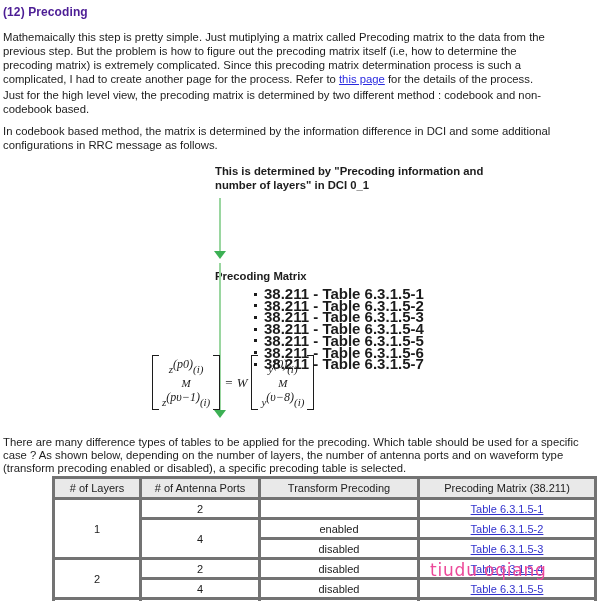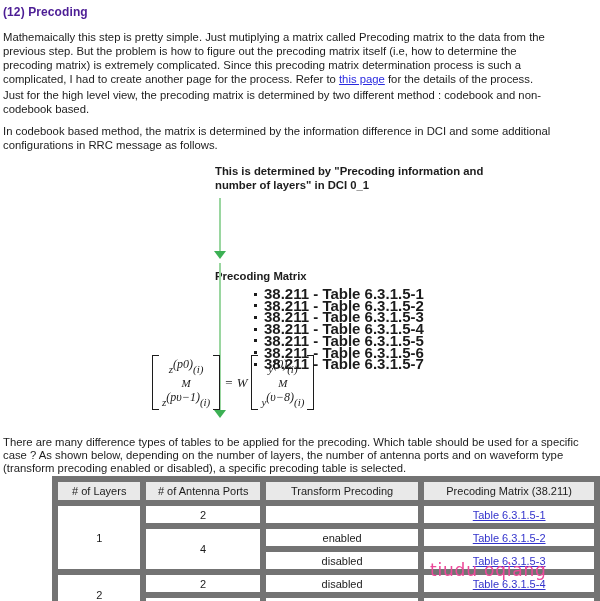--- a/index.html
+++ b/index.html
@@ -173,21 +173,21 @@
     position: absolute;
     left: 52px;
     top: 476px;
     border-collapse: collapse;
     font-size: 11px;
     color: #1c1c1c;
     background: #ffffff;
   }
   .data-table th,
   .data-table td {
-    border: 6px solid #737373;
+    border: 3px solid #737373;
     text-align: center;
     vertical-align: middle;
     padding: 1px 4px;
     height: 15px;
     font-weight: normal;
   }
   .data-table thead th {
     background: #e9e9e9;
     font-weight: normal;
     height: 16px;

